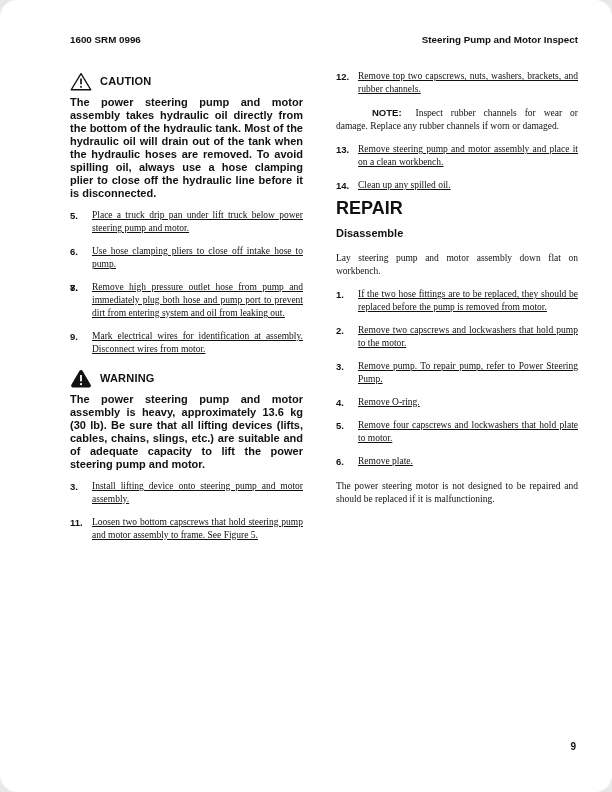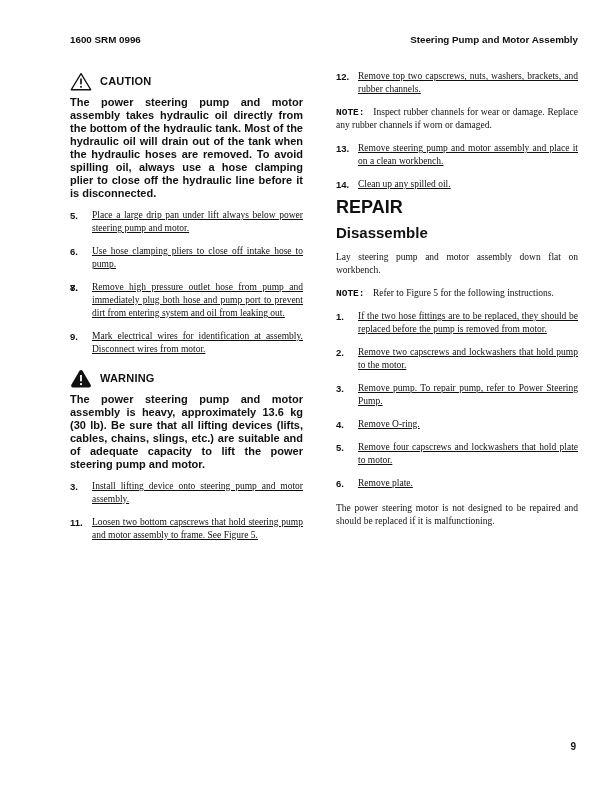--- a/index.html
+++ b/index.html
@@ -10,20 +10,21 @@
   .page {
     position: relative;
     width: 612px;
     height: 792px;
     background: #ffffff;
     color: #111111;
     font-family: "Liberation Serif", serif;
     font-size: 9.5px;
     line-height: 13px;
     overflow: hidden;
+    border-radius: 17px;
   }
   .page-header {
     position: absolute;
     left: 70px;
     right: 34px;
     top: 33px;
     display: flex;
     justify-content: space-between;
     font-family: "Liberation Sans", sans-serif;
     font-weight: bold;
@@ -69,74 +70,75 @@
   .step .num {
     position: absolute;
     left: 0;
     top: 0;
     font-family: "Liberation Sans", sans-serif;
     font-weight: bold;
   }
   .para { margin: 12px 0 10px 0; }
   .note { margin: 0 0 10px 0; }
   .note-label {
-    font-family: Liberation Mono, monospace;
+    font-family: Liberation Sans, sans-serif;
     font-weight: bold;
     margin-right: 6px;
+    margin-left: 36px;
   }
   .h1 {
     font-family: "Liberation Sans", sans-serif;
     font-weight: bold;
     font-size: 18px;
     margin: 10px 0 12px 0;
     text-align: left;
   }
   .h2 {
     font-family: "Liberation Sans", sans-serif;
     font-weight: bold;
-    font-size: 15px;
+    font-size: 11px;
     margin: 0 0 12px 0;
     text-align: left;
   }
   .page-number {
     position: absolute;
     right: 36px;
     top: 740px;
     font-family: "Liberation Sans", sans-serif;
     font-weight: bold;
     font-size: 10px;
   }
 </style>
 </head>
 <body>
 
 <div class="page">
 
   <div class="page-header">
     <span>1600 SRM 0996</span>
-    <span>Steering Pump and Motor Assembly</span>
+    <span>Steering Pump and Motor Inspect</span>
   </div>
 
   <div class="col col-left">
 
     <div class="alert-heading">
       <span class="alert-icon">
         <svg width="22" height="19" viewBox="0 0 24 21">
           <path d="M12 1.8 L22.8 19.6 L1.2 19.6 Z" fill="none" stroke="#111" stroke-width="1.5" stroke-linejoin="round"></path>
           <rect x="11.1" y="7.2" width="1.8" height="6.4" fill="#111"></rect>
           <rect x="11.1" y="15.4" width="1.8" height="2" fill="#111"></rect>
         </svg>
       </span>
       <span class="alert-label">CAUTION</span>
     </div>
     <p class="alert-body">The power steering pump and motor assembly takes hydraulic oil directly from the bottom of the hydraulic tank. Most of the hydraulic oil will drain out of the tank when the hydraulic hoses are removed. To avoid spilling oil, always use a hose clamping plier to close off the hydraulic line before it is disconnected.</p>
 
     <div class="step">
       <span class="num">5.</span>
-      <span class="txt">Place a large drip pan under lift always below power steering pump and motor.</span>
+      <span class="txt">Place a truck drip pan under lift truck below power steering pump and motor.</span>
     </div>
     <div class="step">
       <span class="num">6.</span>
       <span class="txt">Use hose clamping pliers to close off intake hose to pump.</span>
     </div>
     <div class="step">
       <span class="num">7.</span>
     </div>
     <div class="step">
       <span class="num">8.</span>
@@ -188,24 +190,20 @@
     <div class="step">
       <span class="num">14.</span>
       <span class="txt">Clean up any spilled oil.</span>
     </div>
 
     <div class="h1">REPAIR</div>
     <div class="h2">Disassemble</div>
 
     <p class="para">Lay steering pump and motor assembly down flat on workbench.</p>
 
-    <p class="note">
-      <span class="note-label">NOTE:</span>
-      <span>Refer to Figure 5 for the following instructions.</span>
-    </p>
 
     <div class="step">
       <span class="num">1.</span>
       <span class="txt">If the two hose fittings are to be replaced, they should be replaced before the pump is removed from motor.</span>
     </div>
     <div class="step">
       <span class="num">2.</span>
       <span class="txt">Remove two capscrews and lockwashers that hold pump to the motor.</span>
     </div>
     <div class="step">

